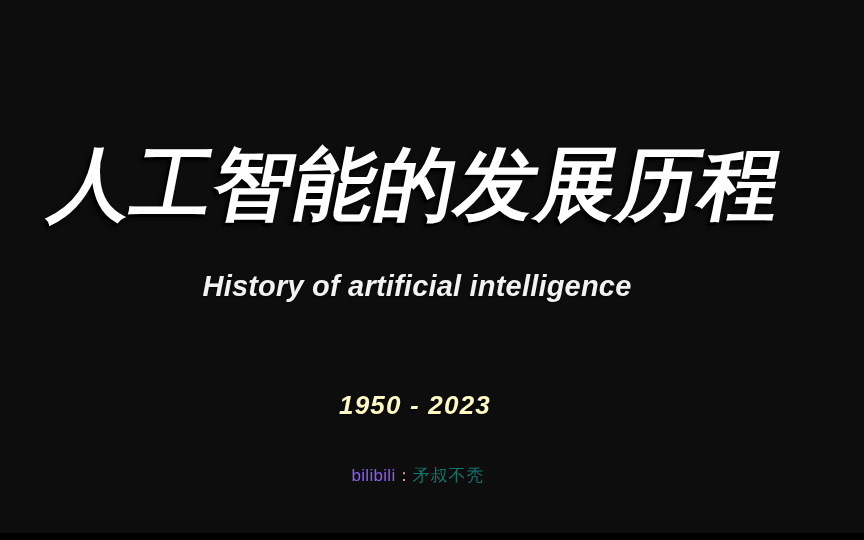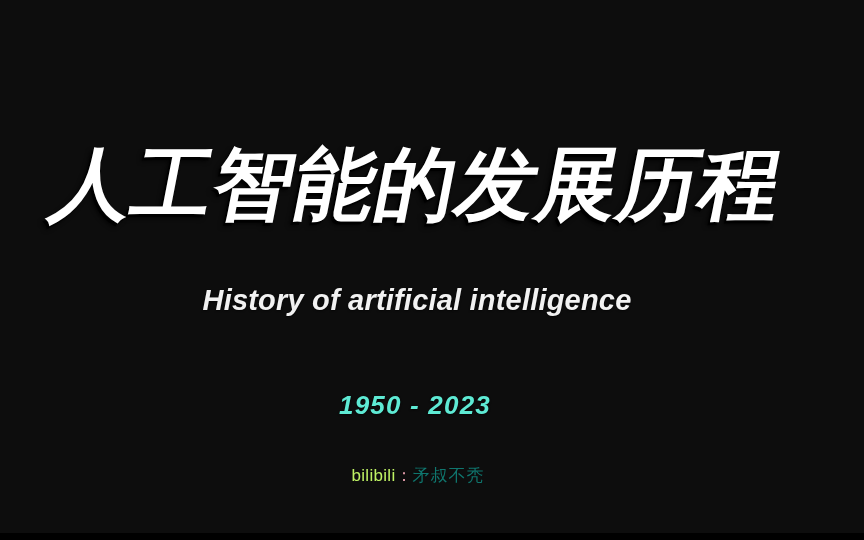--- a/index.html
+++ b/index.html
@@ -66,33 +66,32 @@
     padding-right: 30px;
     box-sizing: border-box;
     color: #f2f2f2;
     font-family: "Liberation Sans", "DejaVu Sans", sans-serif;
     font-size: 29px;
     font-weight: 700;
     font-style: italic;
     letter-spacing: 0.2px;
     white-space: nowrap;
     text-shadow: 0 1px 2px rgba(0, 0, 0, 0.6);
-    margin-top: 14px;
   }
 
   
   #year-range {
     position: absolute;
     left: 0;
     right: 0;
     top: 390px;
     text-align: center;
     padding-right: 34px;
     box-sizing: border-box;
-    color: #5eead4;
+    color: #fef9c3;
     font-family: "Liberation Sans", "DejaVu Sans", sans-serif;
     font-size: 26px;
     font-weight: 700;
     font-style: italic;
     letter-spacing: 1.2px;
     white-space: nowrap;
     text-shadow: 0 1px 2px rgba(0, 0, 0, 0.6);
   }
 
   
@@ -105,21 +104,21 @@
     padding-right: 28px;
     box-sizing: border-box;
     font-family: "Liberation Sans", "DejaVu Sans", sans-serif;
     font-size: 17px;
     font-weight: 400;
     white-space: nowrap;
     line-height: 1.3;
   }
 
   #credit-platform {
-    color: #bef264;
+    color: #8b5cf6;
     letter-spacing: 0.3px;
   }
 
   #credit-separator {
     color: #e09aa8;
   }
 
   #credit-handle {
     color: #0f766e;
     font-family: "DejaVu Sans", "Liberation Sans", sans-serif;

